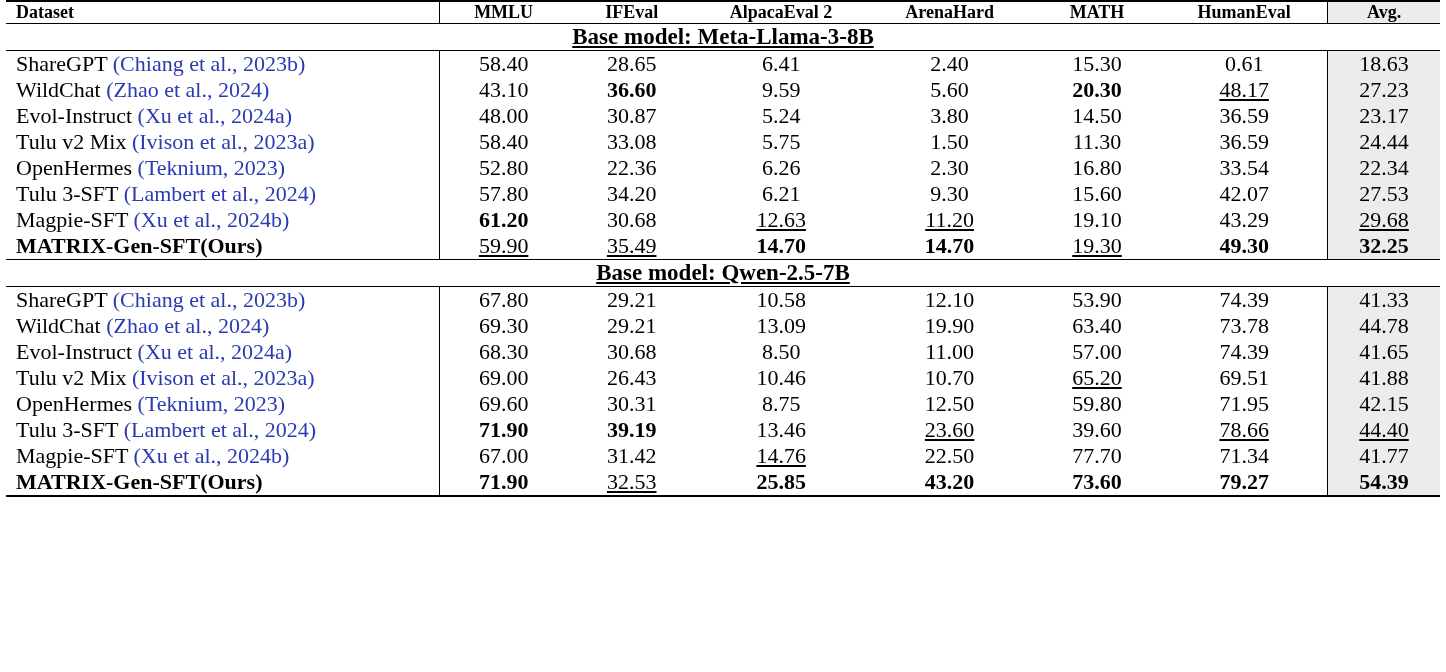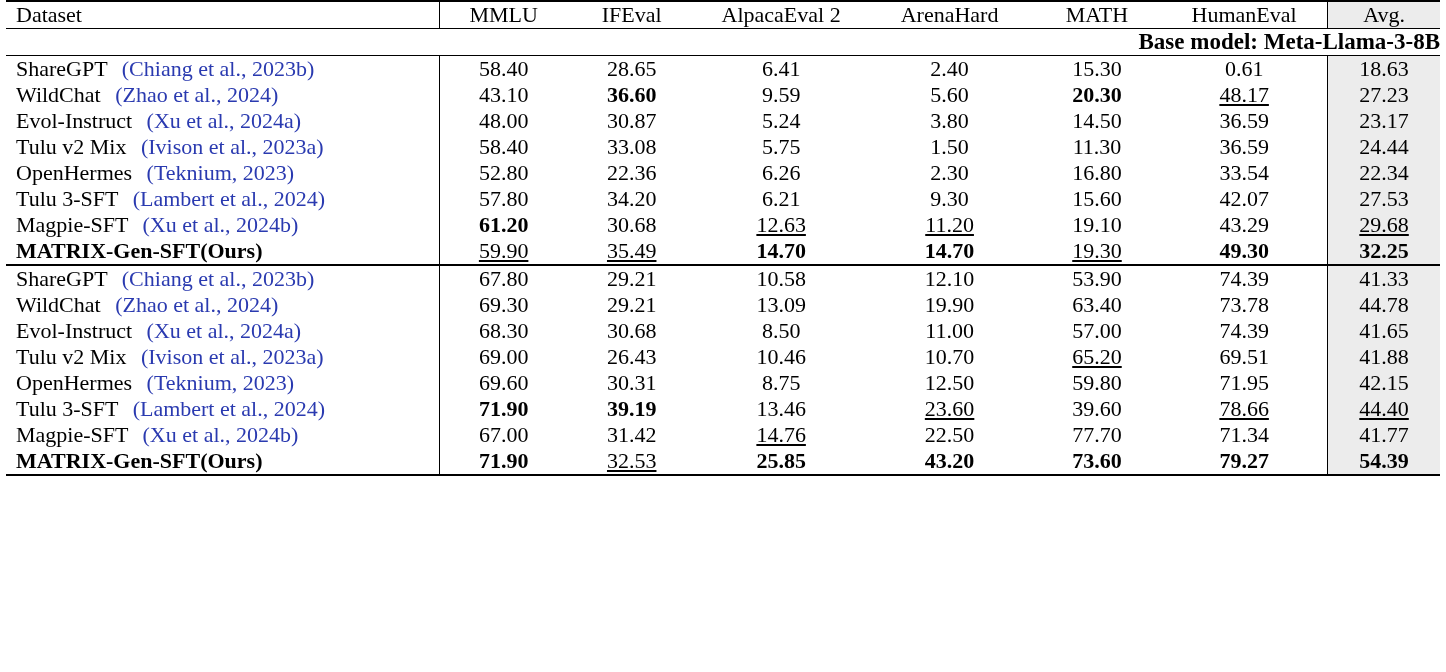--- a/index.html
+++ b/index.html
@@ -35,54 +35,55 @@
   col.c-metric  { width: 128px; }
   col.c-metric-wide { width: 170px; }
   col.c-metric-wide2 { width: 166px; }
   col.c-avg     { width: 112px; }
 
   .rule-top td { border-top: 2.5px solid #000; height: 0; padding: 0; }
   .rule-mid td { border-top: 1.2px solid #000; height: 0; padding: 0; }
   .rule-bot td { border-top: 2.5px solid #000; height: 0; padding: 0; }
 
   .hdr td {
-    font-weight: normal;
-    font-size: 22px;
+    font-weight: bold;
+    font-size: 18px;
     padding: 7px 0 9px 0;
     text-align: center;
   }
   .hdr td.dataset-hdr {
     text-align: left;
     padding-left: 10px;
   }
   .vline-l { border-left: 1.4px solid #000; }
   .avg-col {
     background: #ececec;
     text-align: center;
     margin-left: 33px;
   }
   .avg-hdr {
     background: #ececec;
   }
   .section td {
-    text-align: right;
+    text-align: center;
     font-weight: bold;
     font-size: 23px;
     padding: 7px 0 7px 0;
+    text-decoration: underline;
   }
   .drow td {
     padding: 2.5px 0 2.5px 0;
     text-align: center;
     font-size: 22px;
   }
   .drow td.dataset-cell {
     text-align: left;
     padding-left: 10px;
   }
-  .cite { color: #2a3ab0; margin-left: 9px; }
+  .cite { color: #2a3ab0; }
   .b { font-weight: bold; }
   .u { text-decoration: underline; text-underline-offset: 2px; }
   .ours { font-weight: bold; }
 </style>
 </head>
 <body>
 
 <div class="table-wrap">
   <table class="results">
     <colgroup>
@@ -194,20 +195,23 @@
           <td class="u">35.49</td>
           <td class="b">14.70</td>
           <td class="b">14.70</td>
           <td class="u">19.30</td>
           <td class="b">49.30</td>
           <td class="b vline-l avg-col">32.25</td>
         </tr>
         <tr class="rule-mid">
           <td colspan="8"></td>
         </tr>
+        <tr class="section">
+          <td colspan="8">Base model: Qwen-2.5-7B</td>
+        </tr>
         <tr class="rule-mid">
           <td colspan="8"></td>
         </tr>
         <tr class="drow">
           <td class="dataset-cell"><span>ShareGPT</span> <span class="cite">(Chiang et al., 2023b)</span></td>
           <td class="vline-l">67.80</td>
           <td class="">29.21</td>
           <td class="">10.58</td>
           <td class="">12.10</td>
           <td class="">53.90</td>

